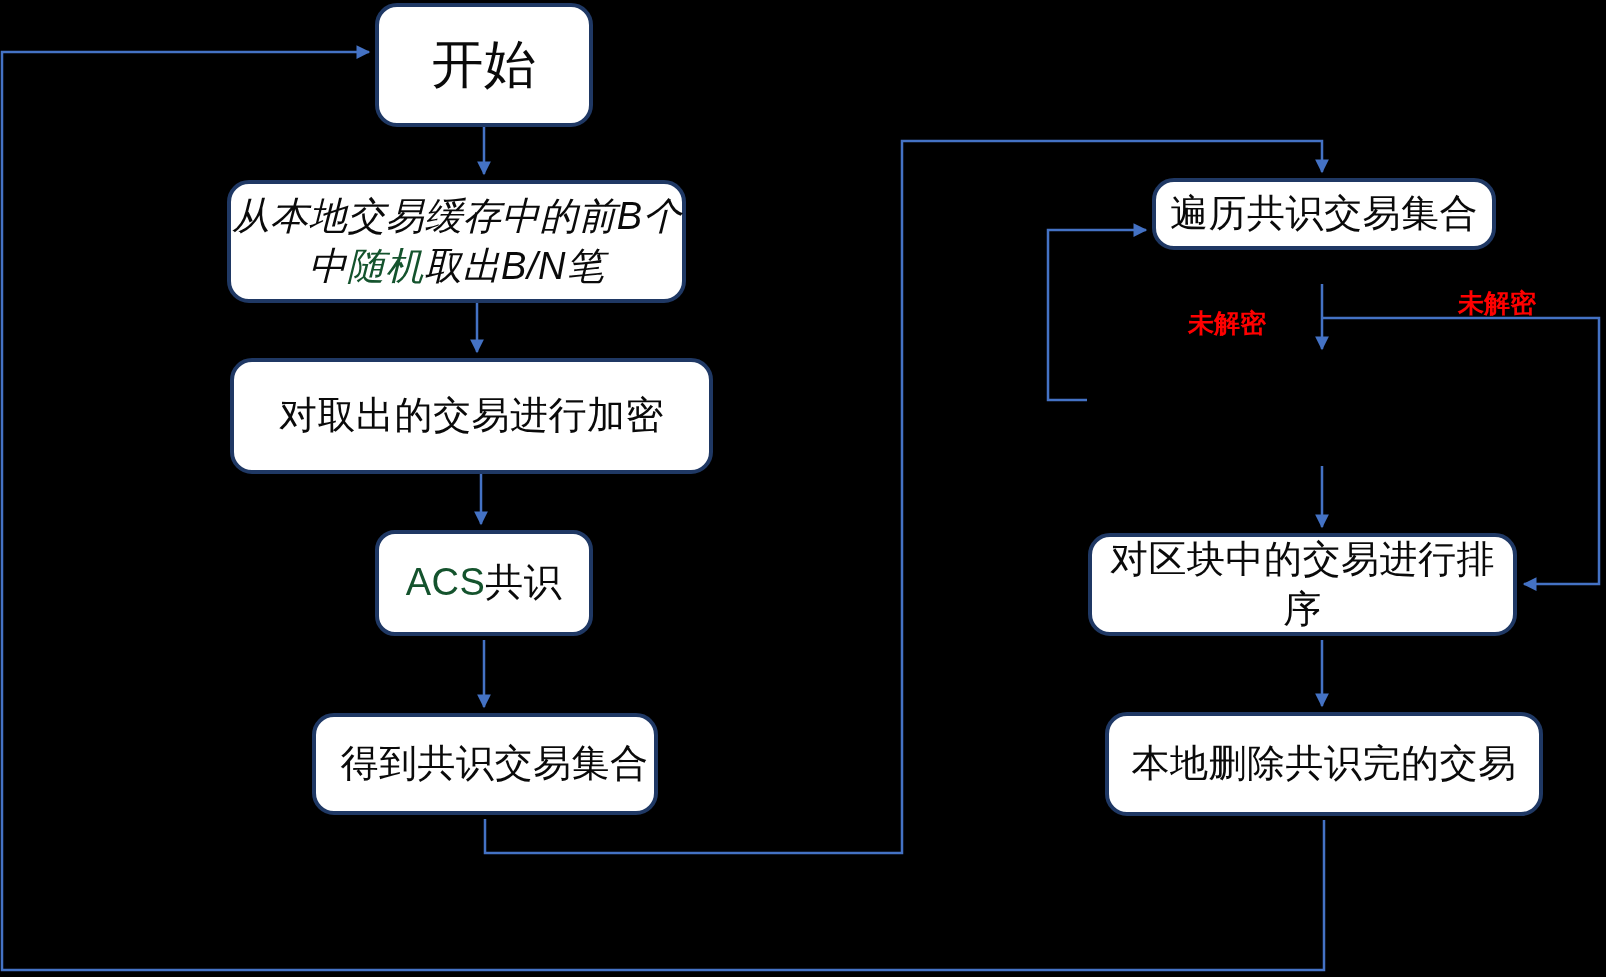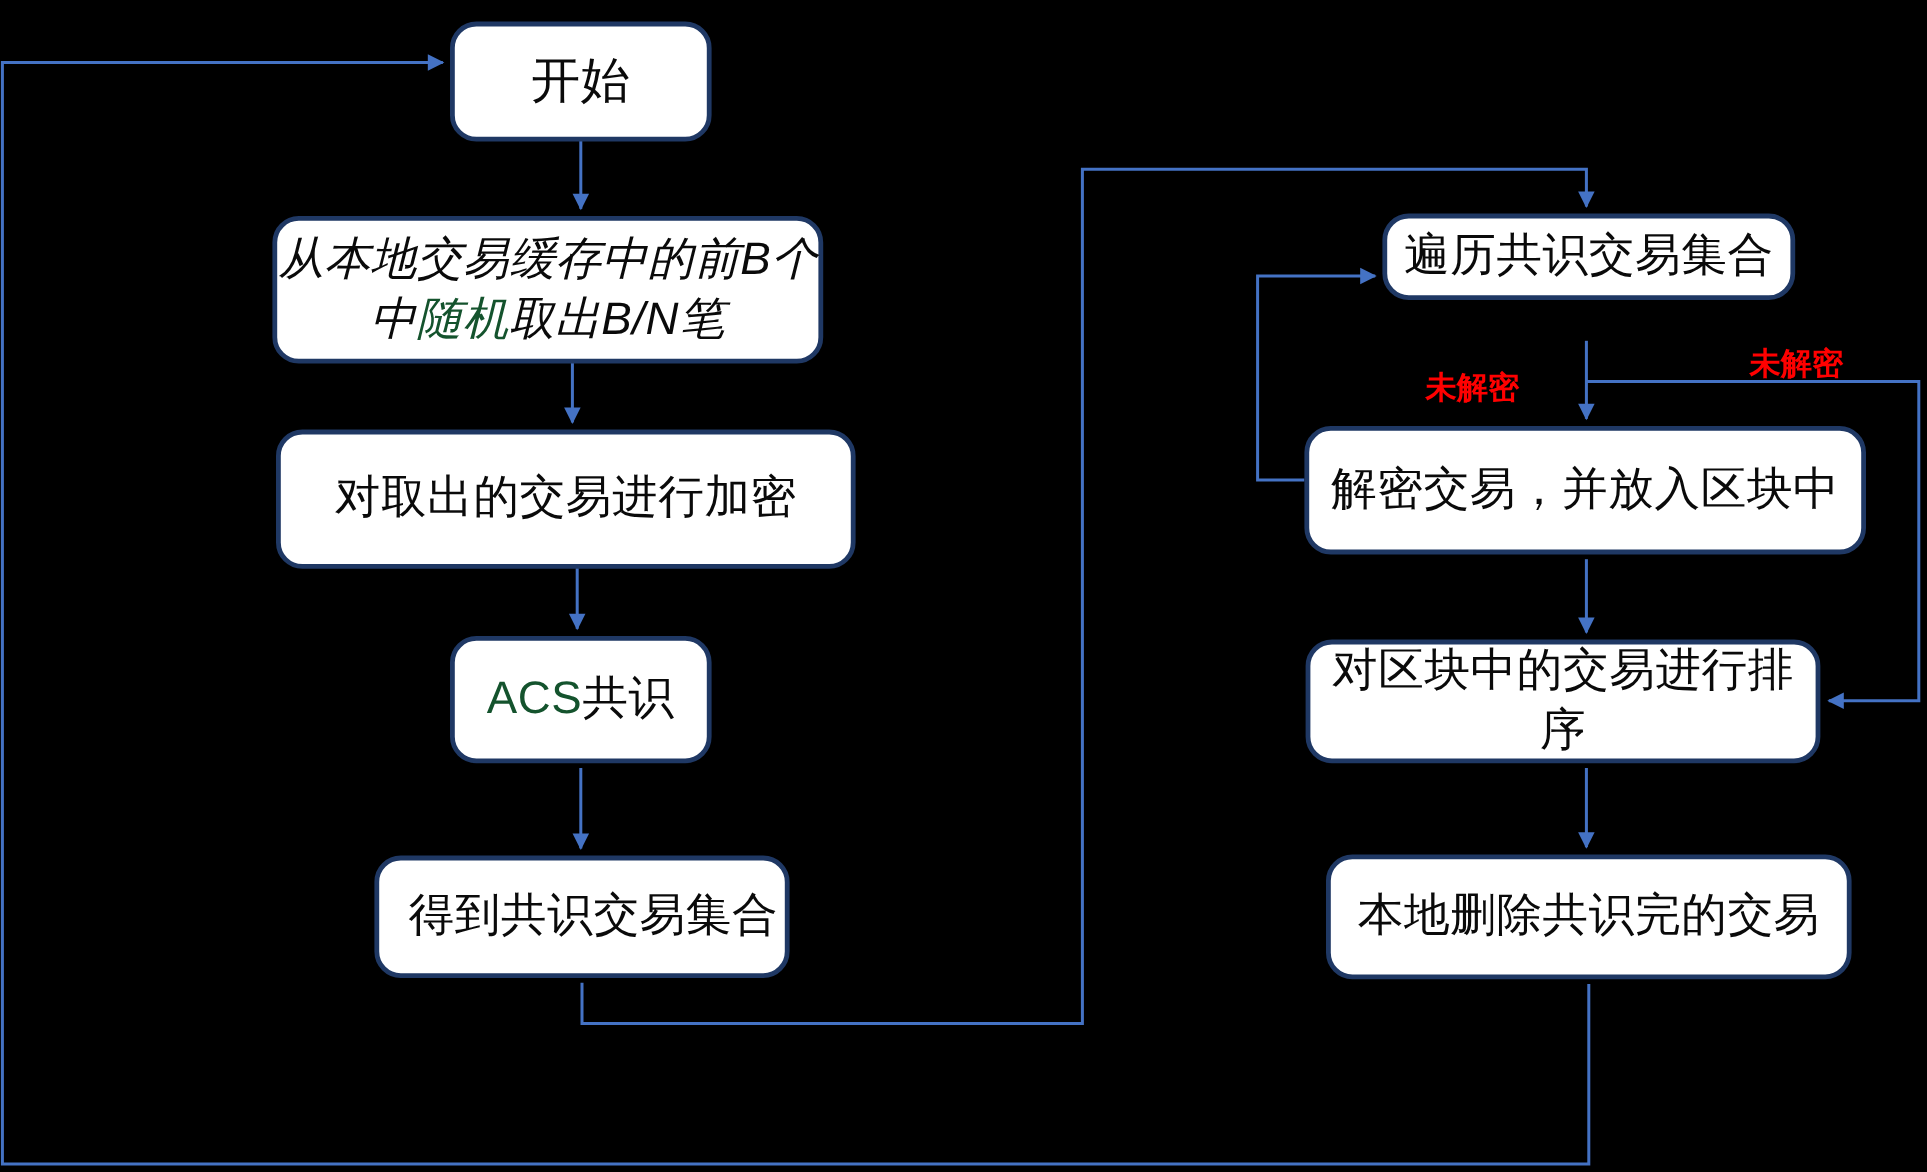--- a/index.html
+++ b/index.html
@@ -52,52 +52,49 @@
       <path d="M485,819 L485,853 L902,853 L902,141 L1322,141 L1322,172" marker-end="url(#arrow)"></path>
       <path d="M1322,284 L1322,349" marker-end="url(#arrow)"></path>
       <path d="M1322,318 L1599,318 L1599,584 L1524,584" marker-end="url(#arrow)"></path>
       <path d="M1087,400 L1048,400 L1048,230 L1146,230" marker-end="url(#arrow)"></path>
       <path d="M1322,466 L1322,527" marker-end="url(#arrow)"></path>
       <path d="M1322,640 L1322,706" marker-end="url(#arrow)"></path>
       <path d="M1324,820 L1324,970 L2,970 L2,52 L369,52" marker-end="url(#arrow)"></path>
     </g>
   </svg>
 
-  <div class="node" style="left:375px;top:18px;width:218px;height:100px;font-size:41px;">
+  <div class="node" style="left:375px;top:3px;width:218px;height:124px;font-size:52px;">
     <span>开始</span>
   </div>
 
   <div class="node" style="left:227px;top:180px;width:459px;height:123px;font-style:italic;">
     <div>
       <span>从本地交易缓存中的前B个</span><br>
       <span>中</span><span class="red">随机</span><span>取出B/N笔</span>
     </div>
   </div>
 
   <div class="node" style="left:230px;top:358px;width:483px;height:116px;">
     <span>对取出的交易进行加密</span>
   </div>
 
-  <div class="node" style="left:375px;top:530px;width:218px;height:106px;">
+  <div class="node" style="left:375px;top:530px;width:218px;height:106px;border-radius:20px;">
     <div>
       <span class="red">ACS</span><span>共识</span>
     </div>
   </div>
 
   <div class="node" style="left:312px;top:713px;width:346px;height:102px;padding-left:19px;">
     <span>得到共识交易集合</span>
   </div>
 
   <div class="node" style="left:1152px;top:178px;width:344px;height:72px;">
     <span>遍历共识交易集合</span>
   </div>
 
-  <div class="node" style="left:1087px;top:355px;width:468px;height:107px;">
-    <span>解密交易，并放入区块中</span>
-  </div>
 
   <div class="node" style="left:1088px;top:533px;width:429px;height:103px;">
     <span>对区块中的交易进行排序</span>
   </div>
 
   <div class="node" style="left:1105px;top:712px;width:438px;height:104px;">
     <span>本地删除共识完的交易</span>
   </div>
 
   <div class="edge-label" style="left:1188px;top:306px;">未解密</div>

